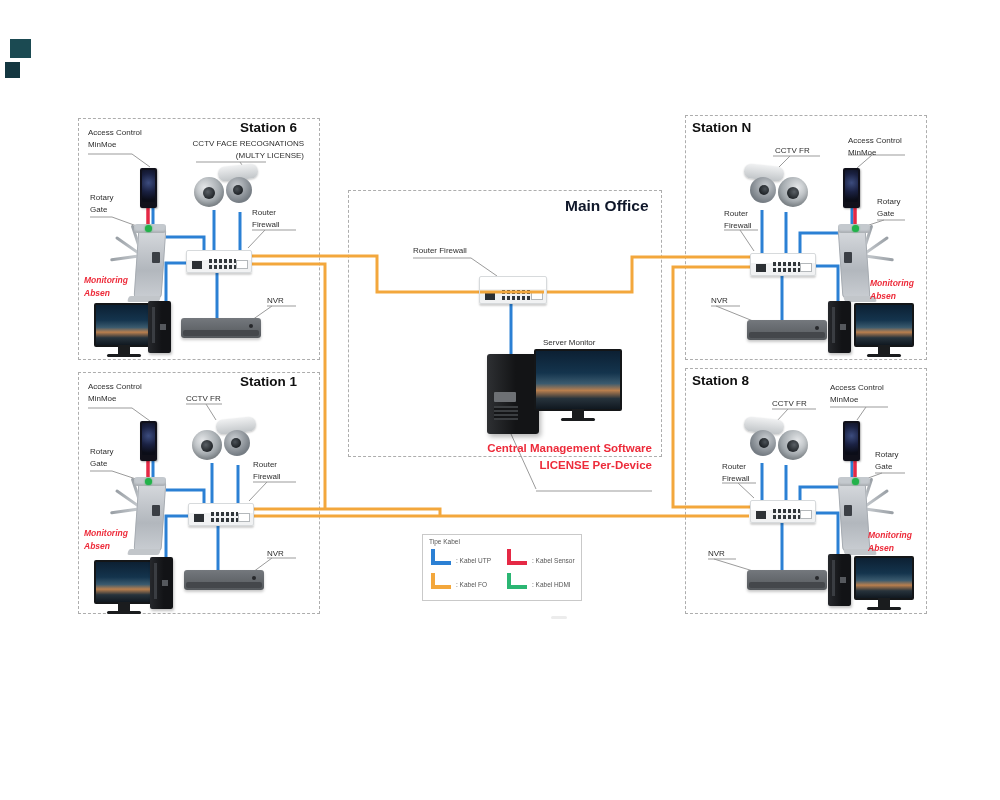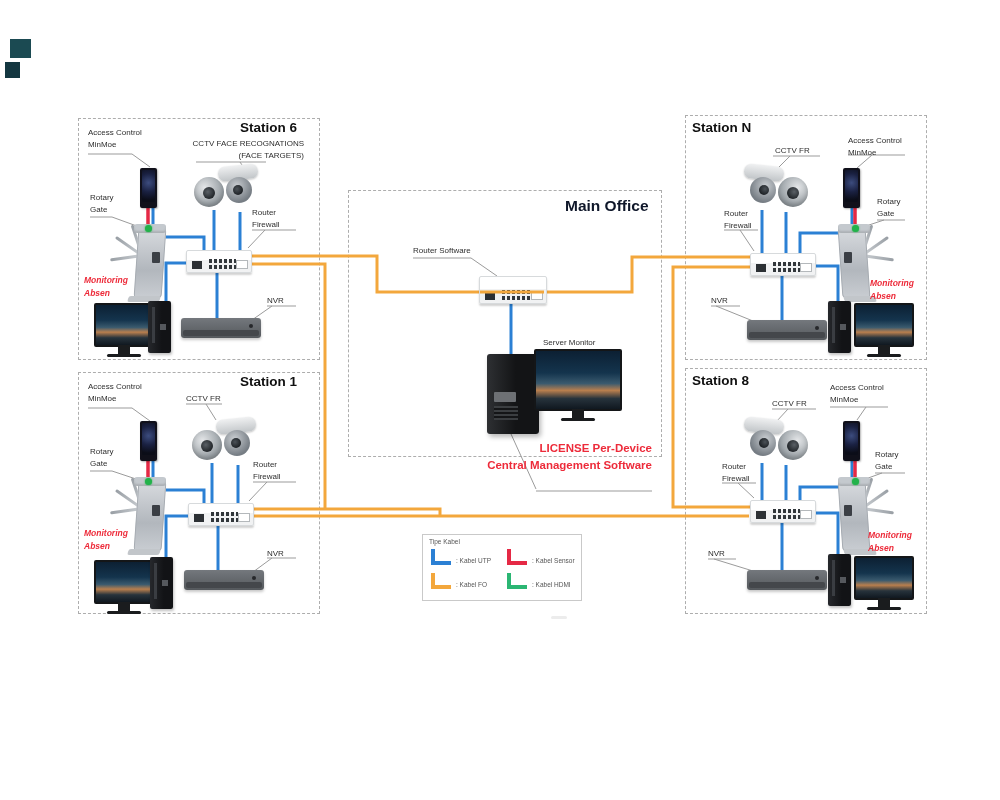--- a/index.html
+++ b/index.html
@@ -277,21 +277,21 @@
   <div class="title" style="left:692px;top:120px">Station N</div>
   <div class="title" style="left:692px;top:373px">Station 8</div>
   <div class="title-lg" style="left:565px;top:197px">Main Office</div>
 
   <div class="lbl" style="left:88px;top:127px">
     <span>Access Control</span>
     <span>MinMoe</span>
   </div>
   <div class="lbl center" style="left:168px;top:138px;width:136px">
     <span>CCTV FACE RECOGNATIONS</span>
-    <span>(FACE TARGETS)</span>
+    <span>(MULTY LICENSE)</span>
   </div>
   <div class="lbl" style="left:90px;top:192px">
     <span>Rotary</span>
     <span>Gate</span>
   </div>
   <div class="lbl" style="left:252px;top:207px">
     <span>Router</span>
     <span>Firewall</span>
   </div>
   <div class="lbl-red" style="left:84px;top:274px">
@@ -350,25 +350,25 @@
   <div class="lbl" style="left:722px;top:461px">
     <span>Router</span>
     <span>Firewall</span>
   </div>
   <div class="lbl-red" style="left:868px;top:529px">
     <span>Monitoring</span>
     <span>Absen</span>
   </div>
   <div class="lbl" style="left:708px;top:548px">NVR</div>
 
-  <div class="lbl" style="left:413px;top:245px">Router Software</div>
+  <div class="lbl" style="left:413px;top:245px">Router Firewall</div>
   <div class="lbl" style="left:543px;top:337px">Server Monitor</div>
   <div class="cms" style="left:440px;top:440px;width:212px">
+    <span>Central Management Software</span>
     <span>LICENSE Per-Device</span>
-    <span>Central Management Software</span>
   </div>
 
   <div class="legend">
     <div class="lg-title">Tipe Kabel</div>
     <div class="lg-item" style="left:8px;top:14px">
       <span class="lg-swatch" style="border-color:#2b80d4"></span>
       <span class="lg-text">: Kabel UTP</span>
     </div>
     <div class="lg-item" style="left:84px;top:14px">
       <span class="lg-swatch" style="border-color:#e52945"></span>

